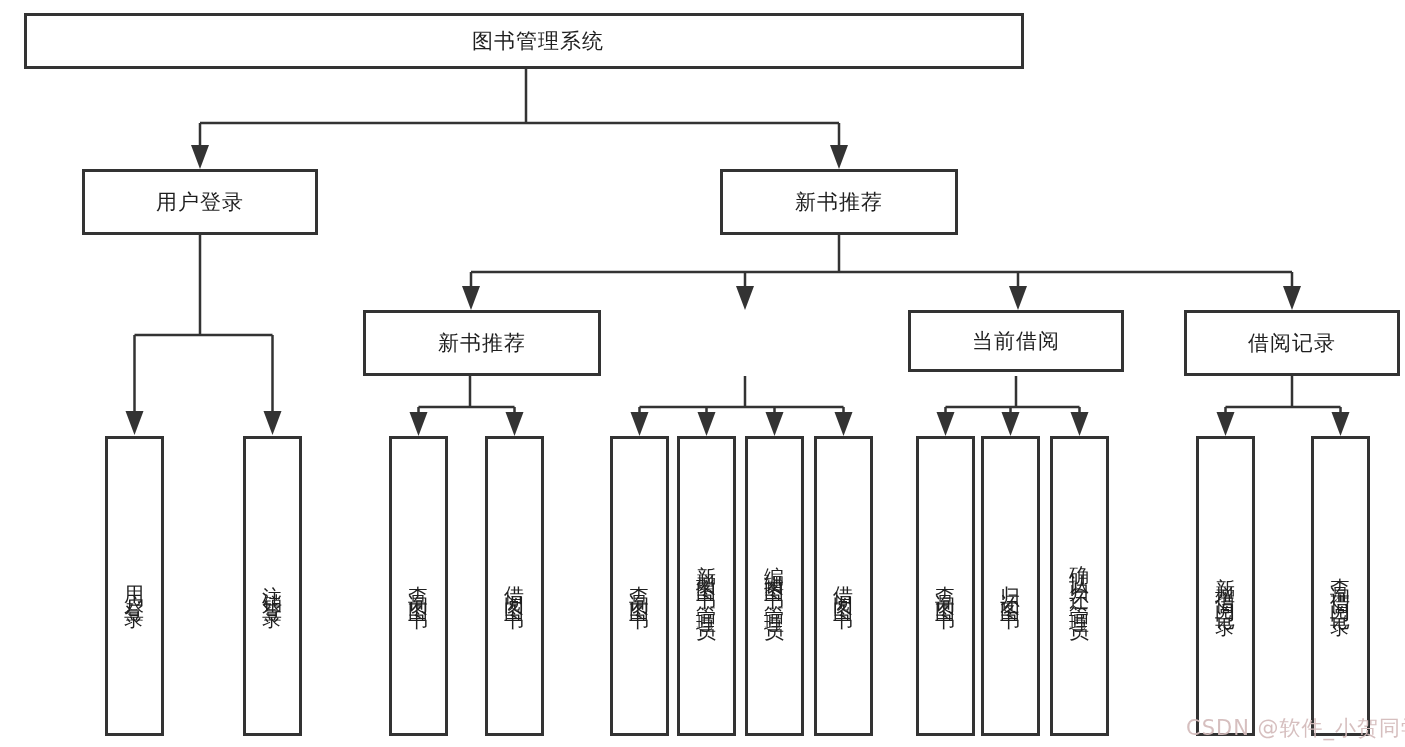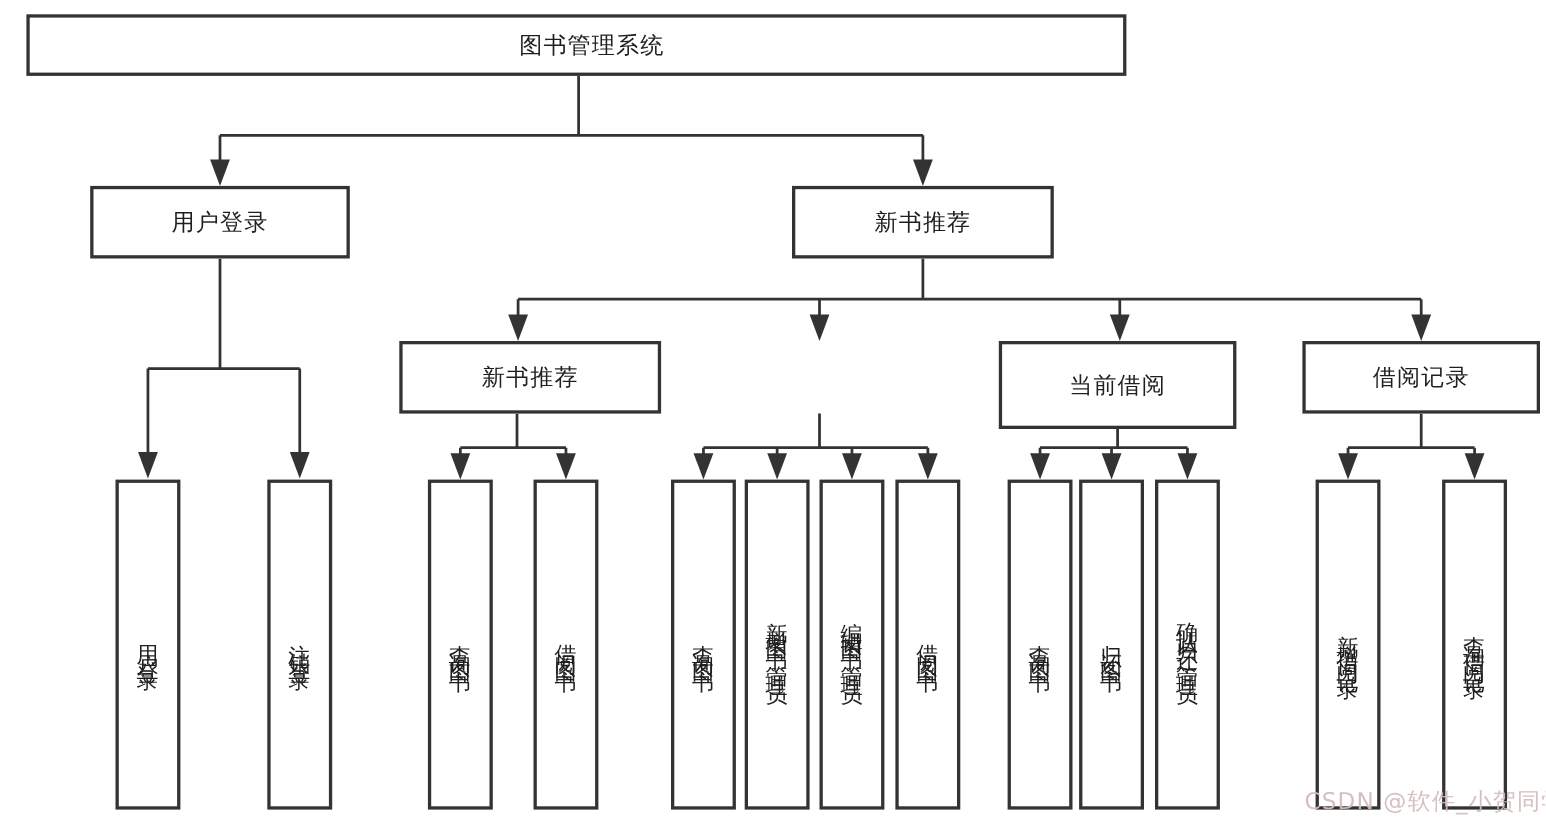--- a/index.html
+++ b/index.html
@@ -100,21 +100,21 @@
   <div class="box" style="left:82px; top:169px; width:236px; height:66px;">
     <span class="h-label">用户登录</span>
   </div>
   <div class="box" style="left:720px; top:169px; width:238px; height:66px;">
     <span class="h-label">新书推荐</span>
   </div>
 
   <div class="box" style="left:363px; top:310px; width:238px; height:66px;">
     <span class="h-label">新书推荐</span>
   </div>
-  <div class="box" style="left:908px; top:310px; width:216px; height:80px;">
+  <div class="box" style="left:908px; top:310px; width:216px; height:62px;">
     <span class="h-label">当前借阅</span>
   </div>
   <div class="box" style="left:1184px; top:310px; width:216px; height:66px;">
     <span class="h-label">借阅记录</span>
   </div>
 
   <div class="box leaf" style="left:105px; top:436px; width:59px; height:300px;">
     <span class="v-label">用户登录</span>
   </div>
   <div class="box leaf" style="left:243px; top:436px; width:59px; height:300px;">

